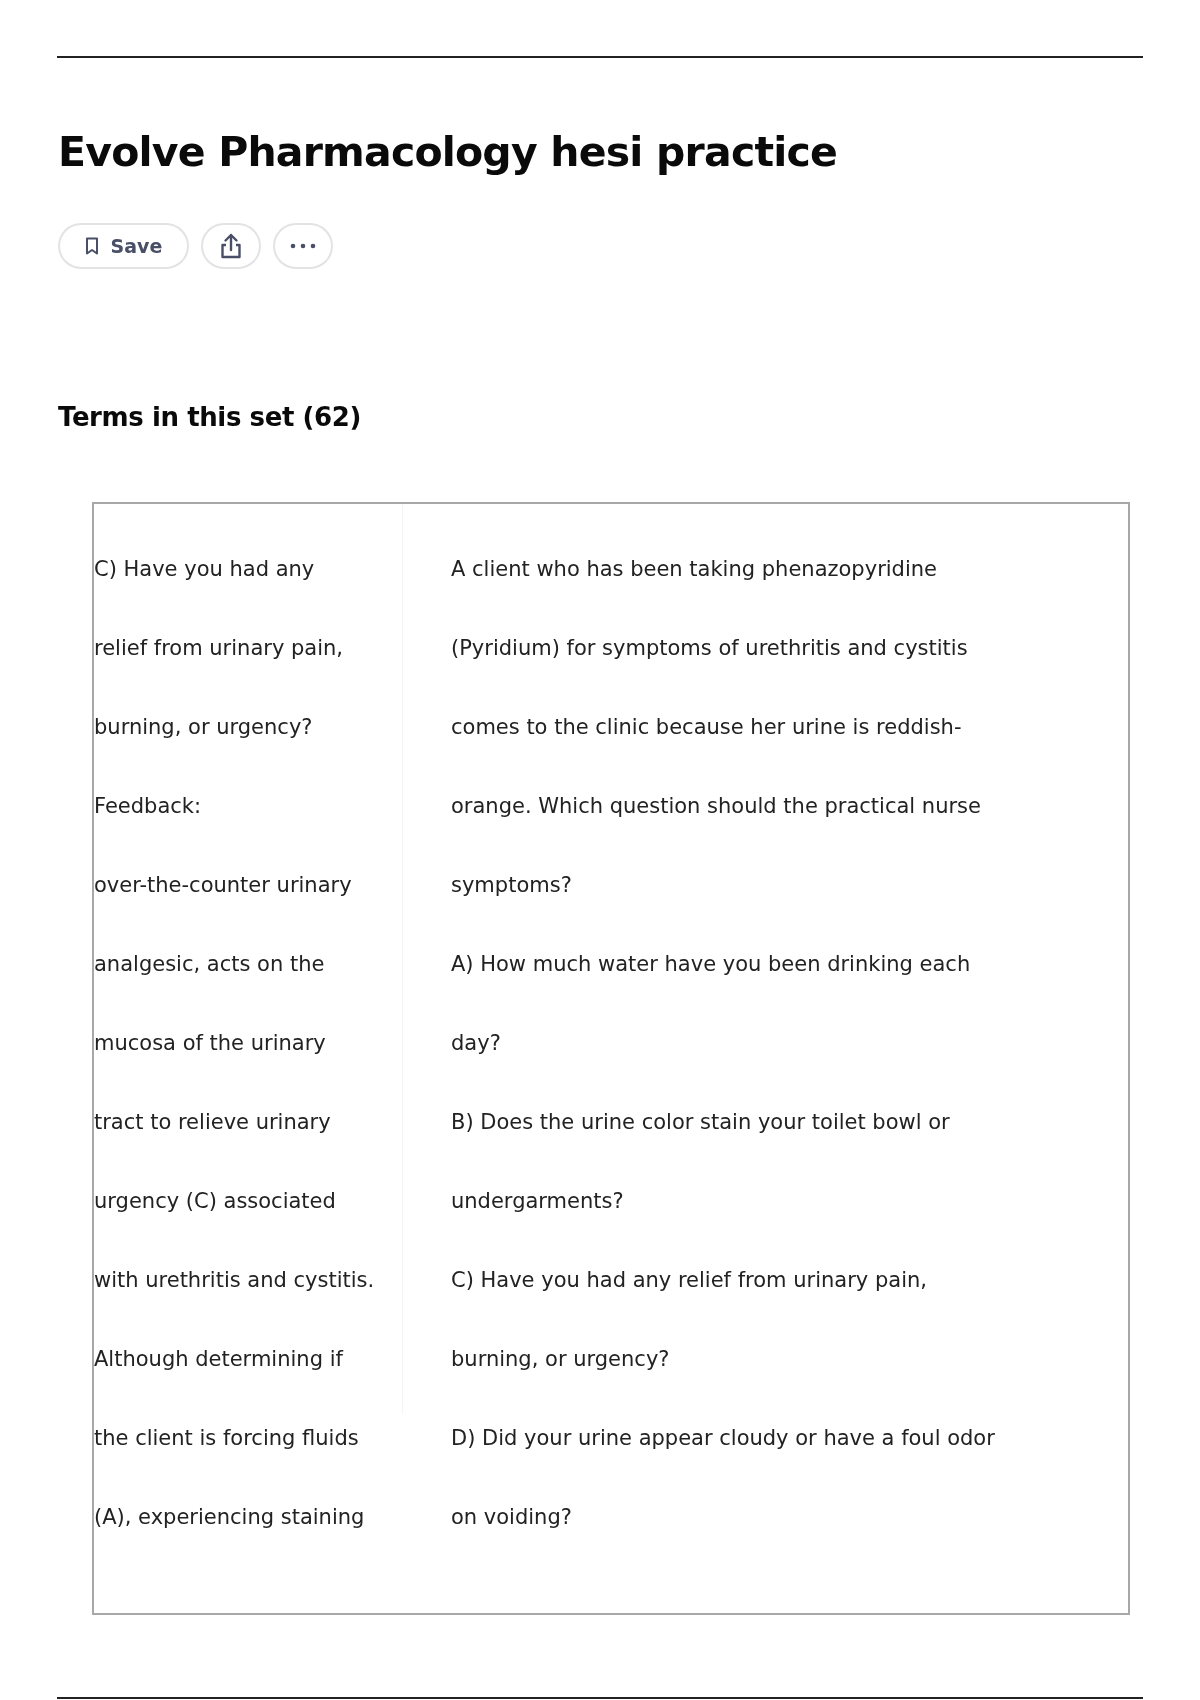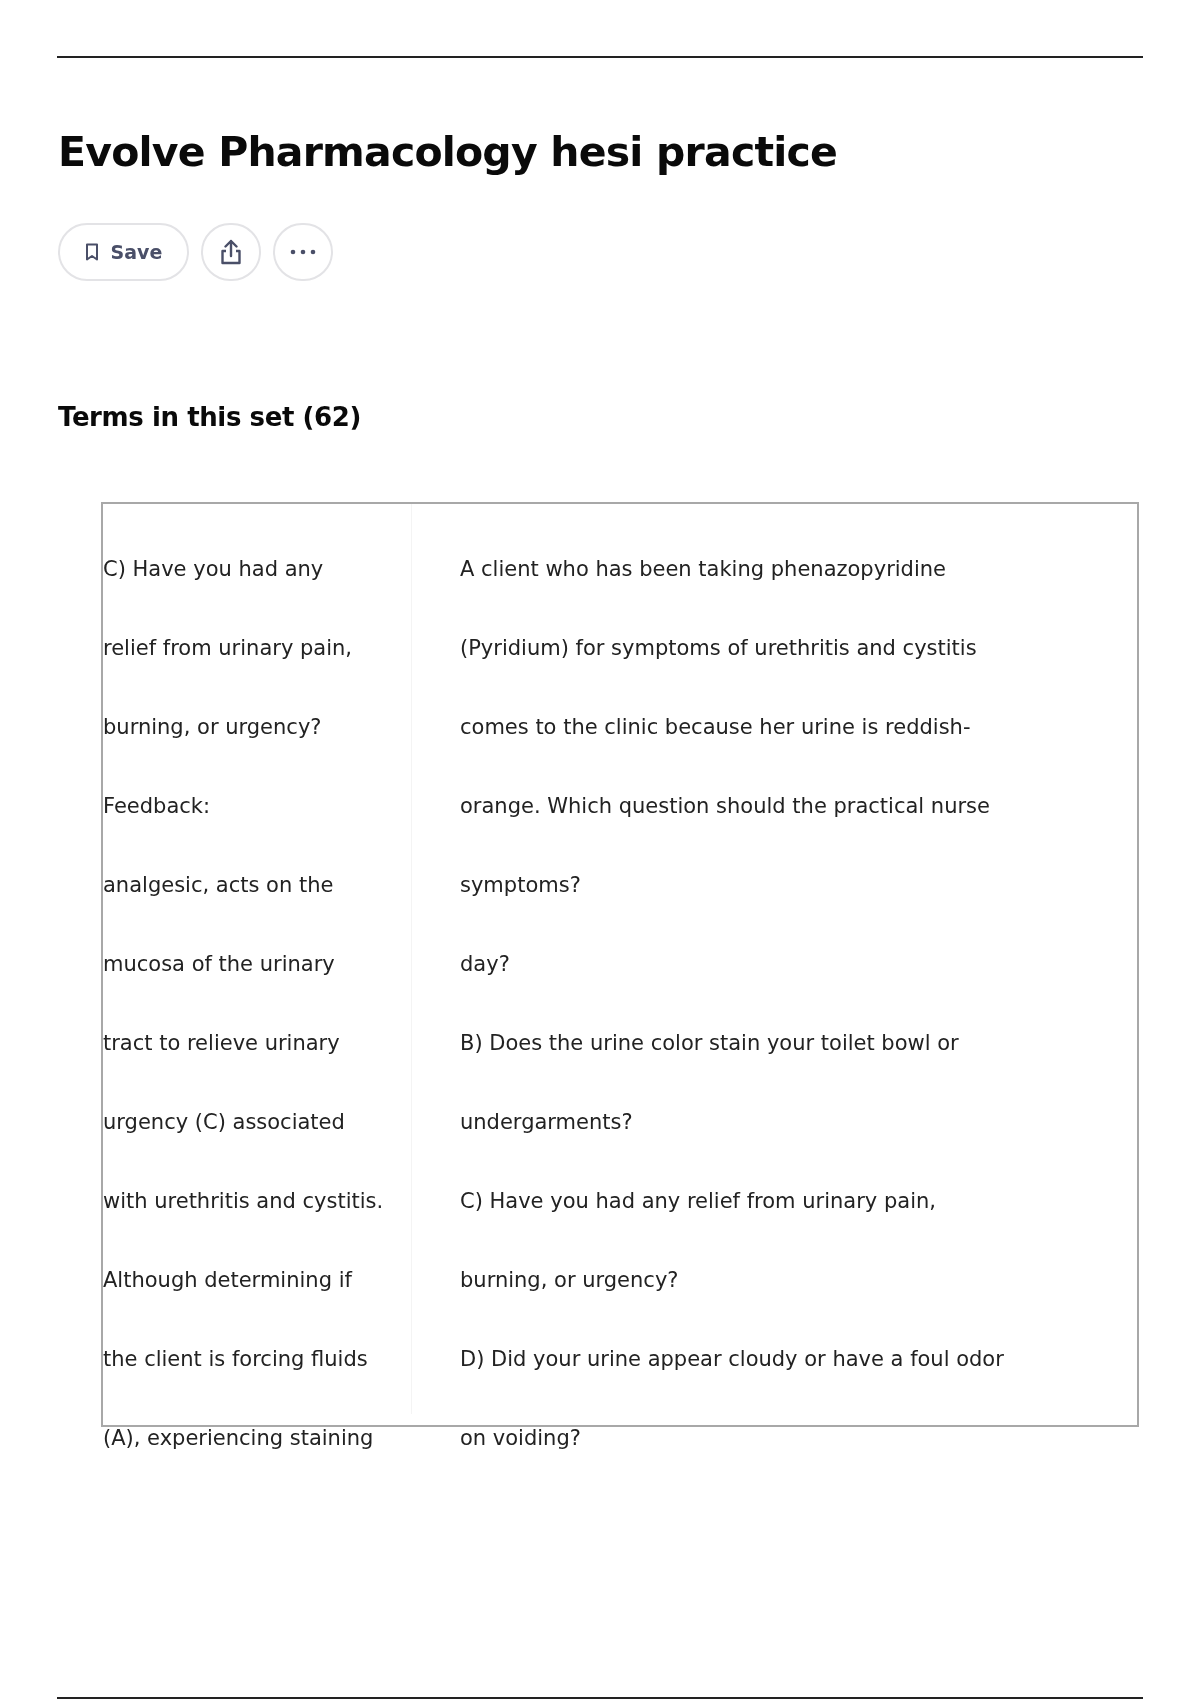--- a/index.html
+++ b/index.html
@@ -2,27 +2,27 @@
 <html><head>
   <meta charset="utf-8">
   <style>
     html, body { margin: 0; padding: 0; background: #ffffff; }
     body { width: 1200px; height: 1700px; position: relative; overflow: hidden; font-family: "DejaVu Sans", sans-serif; color: #111; }
     .rule { position: absolute; left: 57px; width: 1086px; height: 2px; background: #222; }
     .rule.top { top: 56px; }
     .rule.bottom { top: 1697px; }
     .title { position: absolute; left: 58px; top: 128px; margin: 0; font-family: "DejaVu Sans", sans-serif; font-weight: bold; font-size: 41px; letter-spacing: -0.8px; color: #0a0a0a; }
     .actions { position: absolute; left: 58px; top: 223px; display: flex; gap: 12px; }
-    .btn { height: 58px; border: 2px solid #e3e3e6; border-radius: 30px; background: #fff; display: flex; align-items: center; justify-content: center; box-sizing: border-box; color: #4a4f68; cursor: pointer; }
+    .btn { height: 46px; border: 2px solid #e3e3e6; border-radius: 30px; background: #fff; display: flex; align-items: center; justify-content: center; box-sizing: border-box; color: #4a4f68; cursor: pointer; }
     .btn.save { width: 131px; gap: 12px; padding: 0 18px; }
     .btn.round { width: 60px; }
     .save-label { font-family: "DejaVu Sans", sans-serif; font-weight: bold; font-size: 19px; color: #4a4f68; }
     .icon { display: inline-flex; align-items: center; justify-content: center; }
     .section-title { position: absolute; left: 58px; top: 402px; margin: 0; font-family: "DejaVu Sans", sans-serif; font-weight: bold; font-size: 26px; letter-spacing: -0.4px; color: #0a0a0a; }
-    .card { position: absolute; left: 101px; top: 502px; width: 1038px; height: 925px; border: 2px solid #a8a8a8; box-sizing: border-box; background: #fff; }
+    .card { position: absolute; left: 92px; top: 502px; width: 1038px; height: 1113px; border: 2px solid #a8a8a8; box-sizing: border-box; background: #fff; }
     .col-divider { position: absolute; left: 308px; top: 0; width: 1px; height: 910px; background: #f4f4f4; }
     .term { position: absolute; left: 0; top: 6px; width: 300px; font-size: 21px; line-height: 39.5px; color: #222; white-space: pre-line; }
     .definition { position: absolute; left: 357px; top: 6px; width: 600px; font-size: 21px; line-height: 39.5px; color: #222; white-space: pre-line; }
     .line { display: block; }
   </style>
 </head>
 <body>
 
 <div class="rule top"></div>
 
@@ -58,20 +58,21 @@
 
 <h2 class="section-title">Terms in this set (62)</h2>
 
 <div class="card">
   <div class="col-divider"></div>
   <div class="term">
     <span class="line">C) Have you had any</span>
     <span class="line">relief from urinary pain,</span>
     <span class="line">burning, or urgency?</span>
     <span class="line">Feedback:</span>
+    <span class="line">over-the-counter urinary</span>
     <span class="line">analgesic, acts on the</span>
     <span class="line">mucosa of the urinary</span>
     <span class="line">tract to relieve urinary</span>
     <span class="line">urgency (C) associated</span>
     <span class="line">with urethritis and cystitis.</span>
     <span class="line">Although determining if</span>
     <span class="line">the client is forcing fluids</span>
     <span class="line">(A), experiencing staining</span>
     
     
@@ -81,20 +82,21 @@
     
     
     
   </div>
   <div class="definition">
     <span class="line">A client who has been taking phenazopyridine</span>
     <span class="line">(Pyridium) for symptoms of urethritis and cystitis</span>
     <span class="line">comes to the clinic because her urine is reddish-</span>
     <span class="line">orange. Which question should the practical nurse</span>
     <span class="line">symptoms?</span>
+    <span class="line">A) How much water have you been drinking each</span>
     <span class="line">day?</span>
     <span class="line">B) Does the urine color stain your toilet bowl or</span>
     <span class="line">undergarments?</span>
     <span class="line">C) Have you had any relief from urinary pain,</span>
     <span class="line">burning, or urgency?</span>
     <span class="line">D) Did your urine appear cloudy or have a foul odor</span>
     <span class="line">on voiding?</span>
   </div>
 </div>
 

